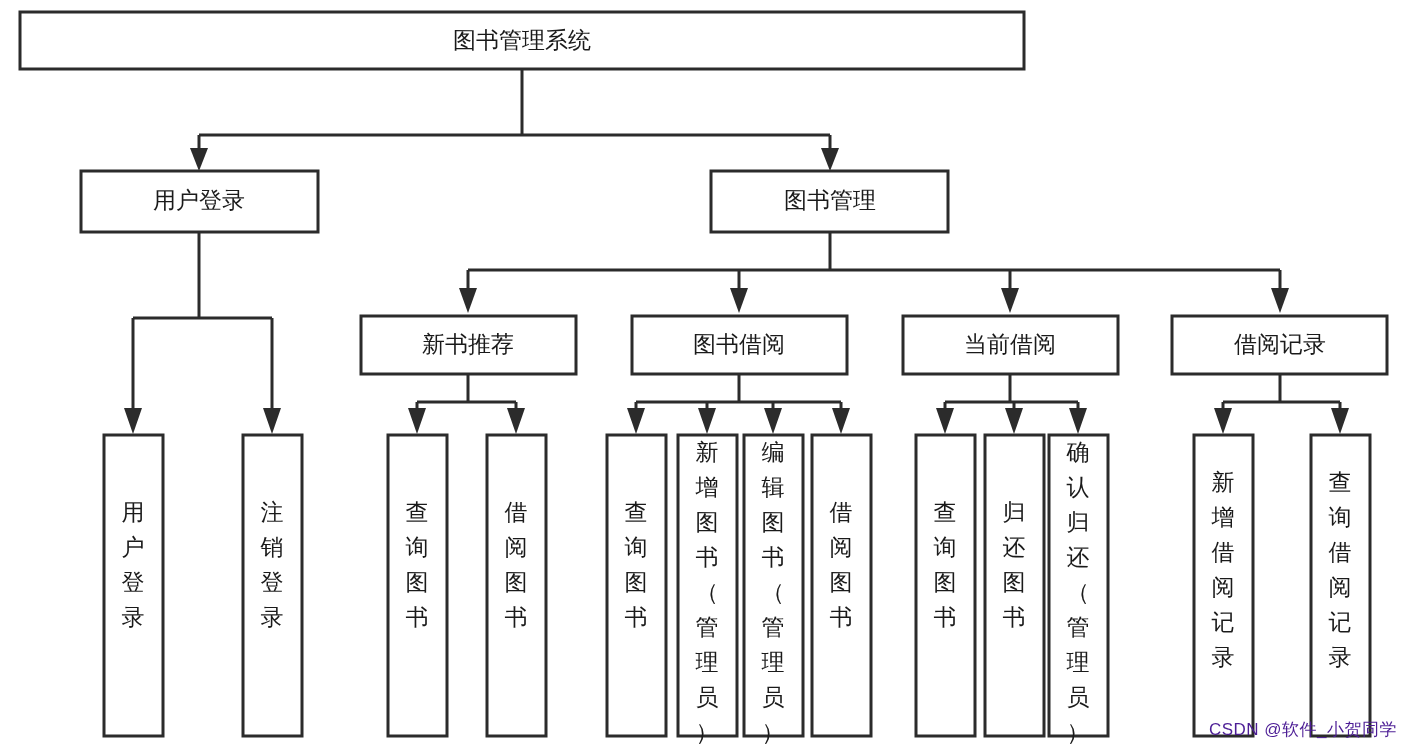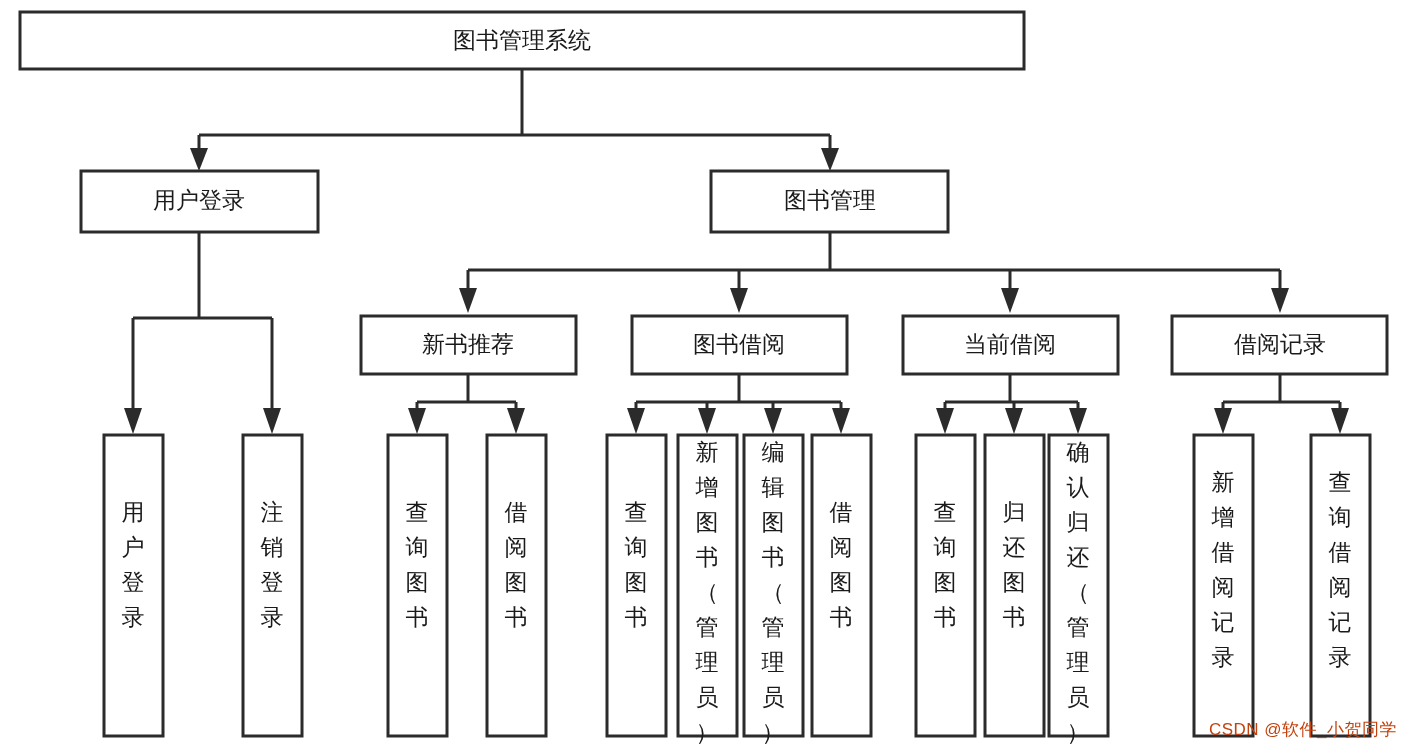--- a/index.html
+++ b/index.html
@@ -46,21 +46,21 @@
   .arrow-head {
     fill: #2b2b2b;
     stroke: none;
   }
   .watermark {
     position: absolute;
     right: 8px;
     bottom: 6px;
     font-family: "Liberation Sans", "DejaVu Sans", sans-serif;
     font-size: 17px;
-    color: #c2410c;
+    color: #4c1d95;
     letter-spacing: 0.5px;
     white-space: nowrap;
     user-select: none;
   }
 </style>
 </head>
 <body>
 
 <svg id="diagram" viewBox="0 0 1405 747" xmlns="http://www.w3.org/2000/svg">
 

